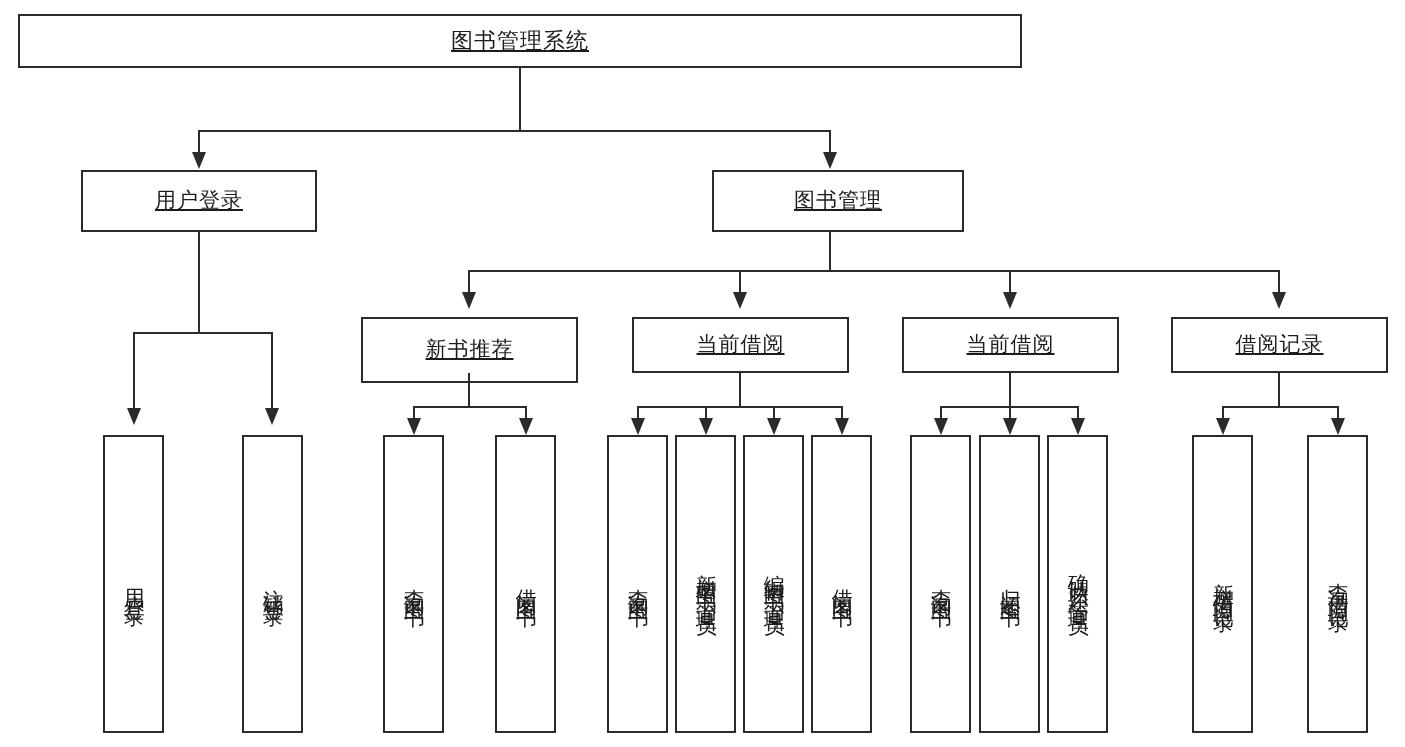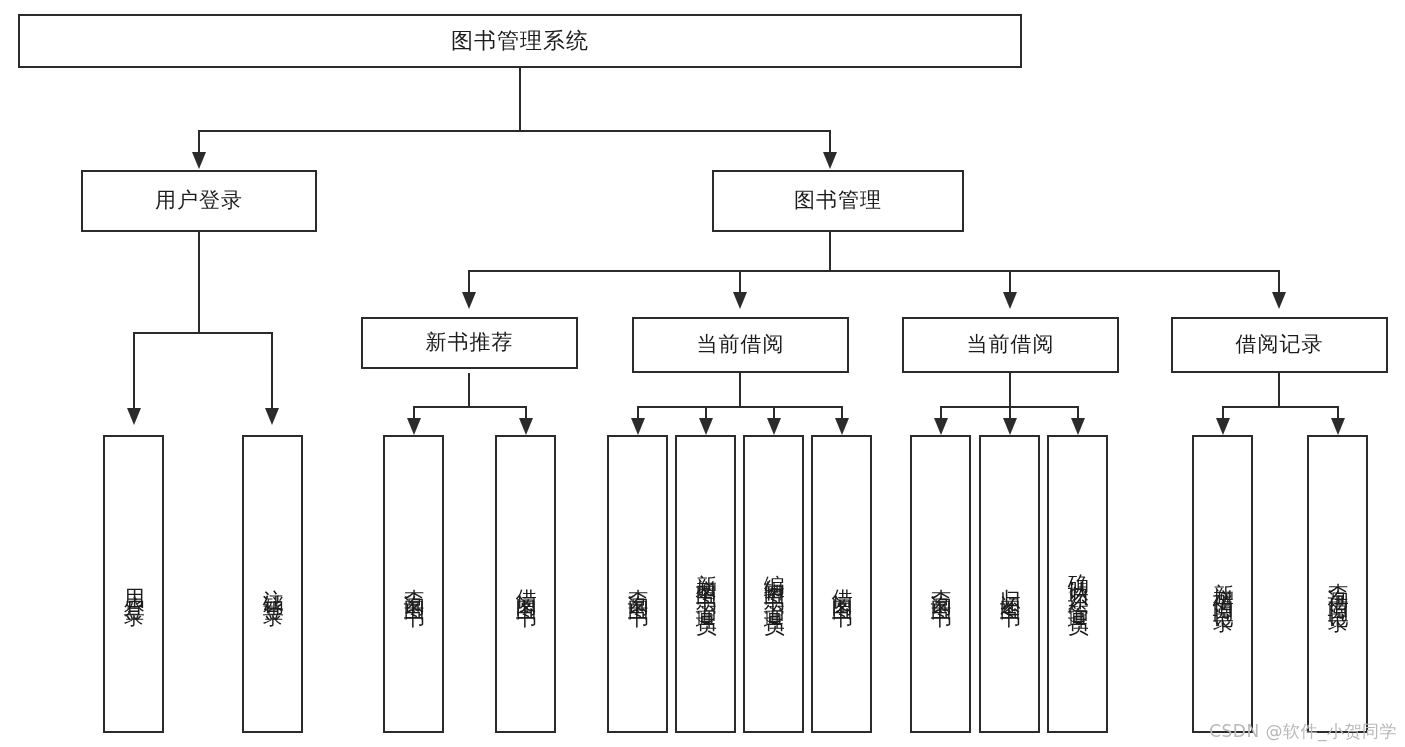--- a/index.html
+++ b/index.html
@@ -23,20 +23,21 @@
     display:flex;
     align-items:center;
     justify-content:center;
     color:#1c1c1c;
     line-height:1.12;
   }
   .node.h{            
     writing-mode:horizontal-tb;
     font-size:21px;
     letter-spacing:1px;
+    text-decoration:underline;
   }
   .node.root{
     font-size:22px;
   }
   .node.v{            
     writing-mode:vertical-rl;
     text-orientation:upright;
     font-size:21px;
     letter-spacing:6px;
     padding:4px 0;
@@ -104,21 +105,21 @@
   <div class="edge h" style="left:468px;top:270px;width:812px;"></div>
   <div class="edge v" style="left:468px;top:270px;height:24px;"></div>
   <div class="arrow" style="left:462px;top:292px;"></div>
   <div class="edge v" style="left:739px;top:270px;height:24px;"></div>
   <div class="arrow" style="left:733px;top:292px;"></div>
   <div class="edge v" style="left:1009px;top:270px;height:24px;"></div>
   <div class="arrow" style="left:1003px;top:292px;"></div>
   <div class="edge v" style="left:1278px;top:270px;height:24px;"></div>
   <div class="arrow" style="left:1272px;top:292px;"></div>
 
-  <div class="node h" style="left:361px;top:317px;width:217px;height:52px;">新书推荐</div>
+  <div class="node h" style="left:361px;top:317px;width:217px;height:66px;">新书推荐</div>
   <div class="node h" style="left:632px;top:317px;width:217px;height:56px;">当前借阅</div>
   <div class="node h" style="left:902px;top:317px;width:217px;height:56px;">当前借阅</div>
   <div class="node h" style="left:1171px;top:317px;width:217px;height:56px;">借阅记录</div>
 
   <div class="edge v" style="left:468px;top:373px;height:34px;"></div>
   <div class="edge h" style="left:413px;top:406px;width:112px;"></div>
   <div class="edge v" style="left:413px;top:406px;height:14px;"></div>
   <div class="arrow" style="left:407px;top:418px;"></div>
   <div class="edge v" style="left:525px;top:406px;height:14px;"></div>
   <div class="arrow" style="left:519px;top:418px;"></div>
@@ -187,15 +188,14 @@
     <span class="vtxt">确认归还（管理员）</span>
   </div>
 
   <div class="node v" style="left:1192px;top:435px;width:61px;height:298px;">
     <span class="vtxt">新增借阅记录</span>
   </div>
   <div class="node v" style="left:1307px;top:435px;width:61px;height:298px;">
     <span class="vtxt">查询借阅记录</span>
   </div>
 
-  <div id="watermark">CSDN @软件_小贺同学</div>
 
 </div>
 
 </body></html>

